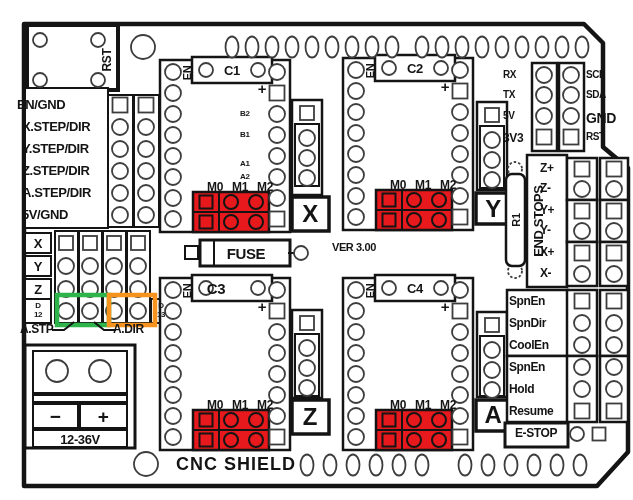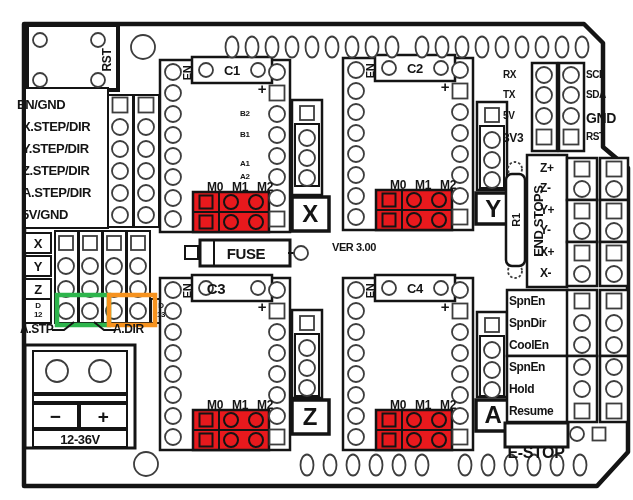--- a/index.html
+++ b/index.html
@@ -430,17 +430,18 @@
 <div class="t ra" style="left:540px;top:224px;width:25px;font-size:12px">Y-</div>
 <div class="t ra" style="left:540px;top:246px;width:25px;font-size:12px">X+</div>
 <div class="t ra" style="left:540px;top:267px;width:25px;font-size:12px">X-</div>
 
 <div class="t ra" style="left:509px;top:295px;width:73px;font-size:12px">SpnEn</div>
 <div class="t ra" style="left:509px;top:317px;width:34px;font-size:12px">SpnDir</div>
 <div class="t ra" style="left:509px;top:339px;width:55px;font-size:12px">CoolEn</div>
 <div class="t ra" style="left:509px;top:361px;width:55px;font-size:12px">SpnEn</div>
 <div class="t ra" style="left:509px;top:383px;width:55px;font-size:12px">Hold</div>
 <div class="t ra" style="left:509px;top:405px;width:55px;font-size:12px">Resume</div>
-<div class="t ctr" style="left:536px;top:453px;font-size:16px">E-STOP</div>
+<div class="t ctr" style="left:536px;top:433px;font-size:12px">E-STOP</div>
 
 <div class="t ctr rot" style="left:516px;top:220px;font-size:11px">R1</div>
+<div class="t" style="left:176px;top:455px;font-size:18px;letter-spacing:1px">CNC SHIELD</div>
 
 </div>
 
 </body></html>

